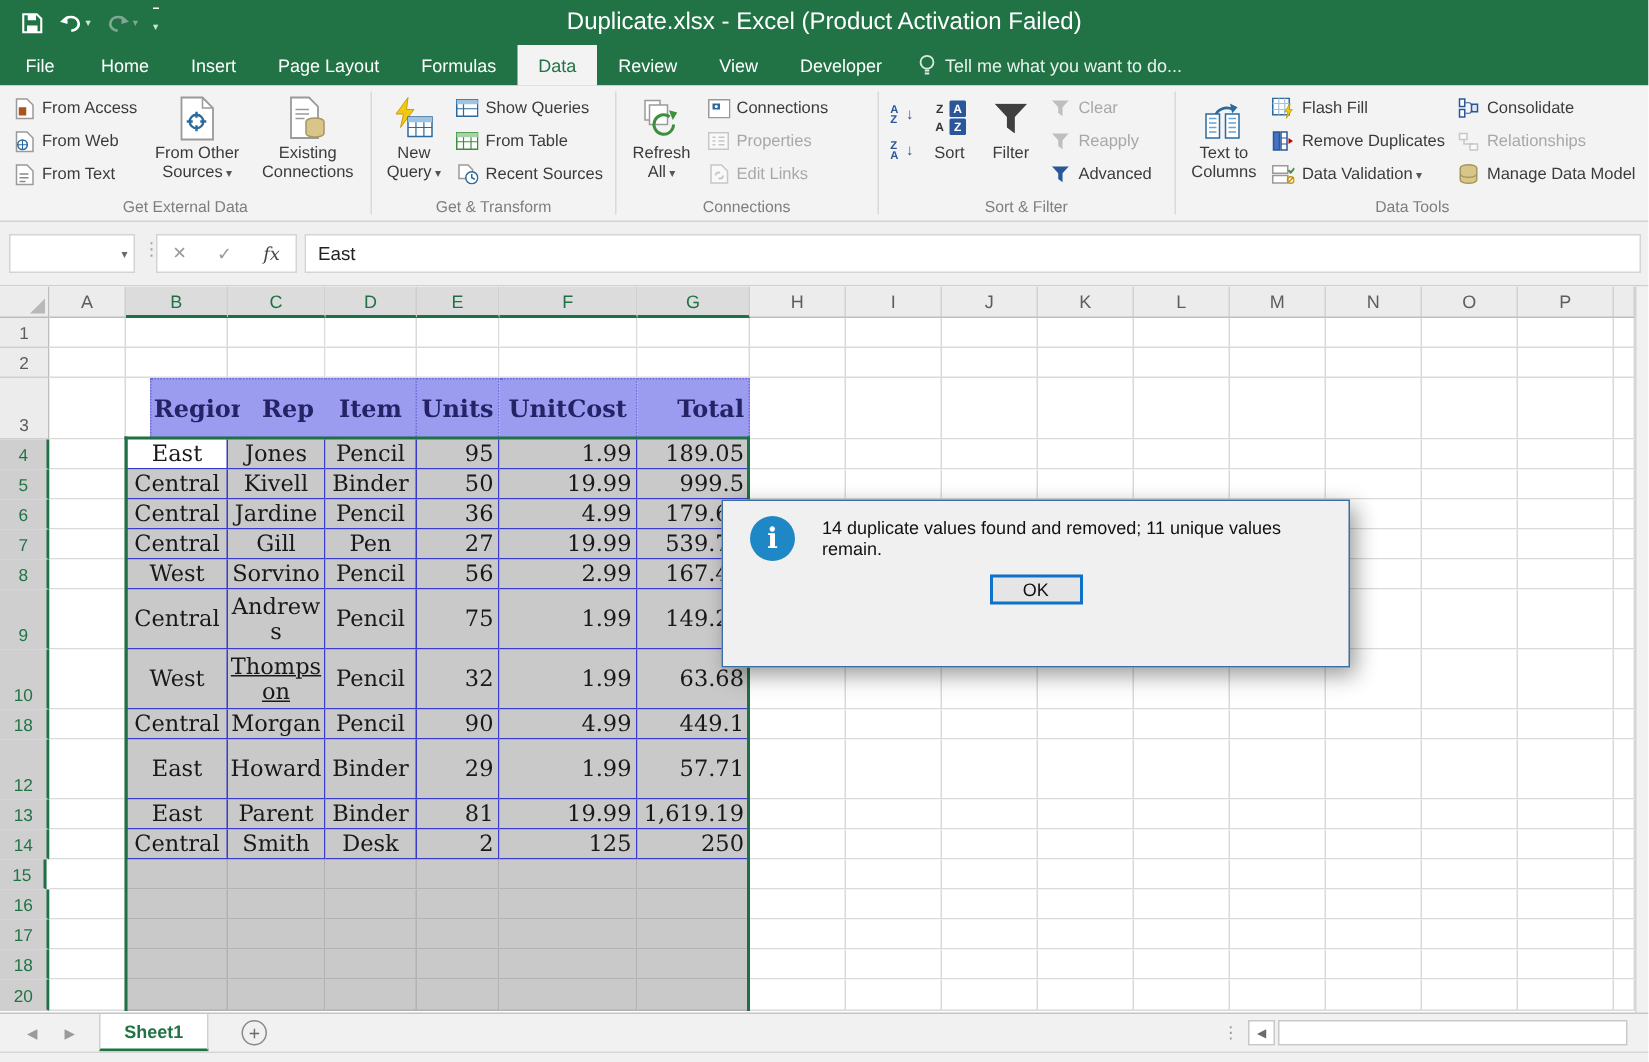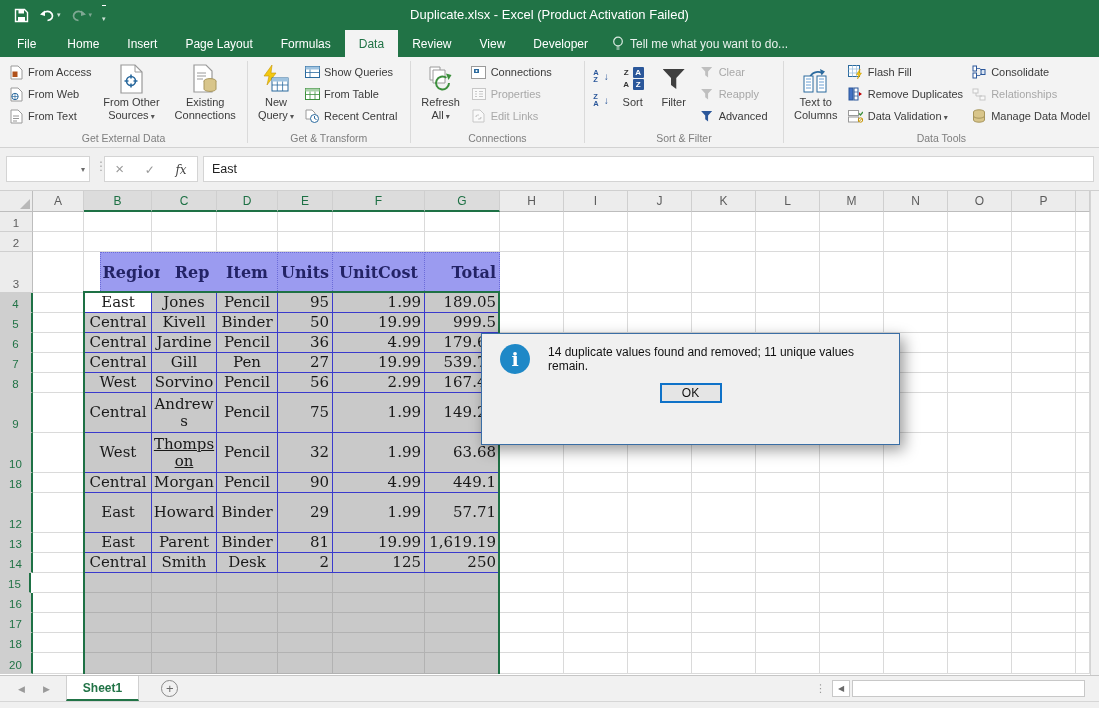--- a/index.html
+++ b/index.html
@@ -6,21 +6,21 @@
   html,body { width:1099px; height:708px; overflow:hidden; font-family:"Liberation Sans",sans-serif; background:#fff; }
   #app { position:relative; width:1099px; height:708px; background:#fff; }
 
   
   .titlebar { position:absolute; left:0; top:0; width:1099px; height:30px; background:#217346; display:flex; align-items:center; }
   .qat { display:flex; align-items:center; gap:10px; margin-left:14px; }
   .qat .qbtn { display:flex; align-items:center; gap:2px; }
   .qat svg { display:block; }
   .qcaret { color:#cfe3d8; font-size:7px; }
   .qcaret.dim { color:#7fa893; }
-  .win-title { position:absolute; left:50%; top:0; transform:translateX(-50%); height:30px; line-height:30px; color:#fff; font-size:13px; white-space:nowrap; }
+  .win-title { position:absolute; left:50%; top:0; transform:translateX(-50%); height:30px; line-height:30px; color:#fff; font-size:16px; white-space:nowrap; }
 
   
   .tabrow { position:absolute; left:0; top:30px; width:1099px; height:27px; background:#217346; display:flex; align-items:stretch; }
   .tab { color:#fff; font-size:12px; padding:0 14px; display:flex; align-items:center; cursor:default; white-space:nowrap; }
   .tab.file { padding:0 17px; }
   .tab.active { background:#f3f3f3; color:#217346; }
   .tellme { display:flex; align-items:center; gap:6px; color:rgba(255,255,255,.9); font-size:12px; padding:0 10px; white-space:nowrap; }
 
   
   .ribbon { position:absolute; left:0; top:57px; width:1099px; height:91px; background:#f3f3f3; border-bottom:1px solid #d2d2d2; display:flex; }
@@ -264,21 +264,21 @@
             <span>From Table</span>
           </div>
           <div class="sbtn">
             <span class="sic">
                 <svg width="14" height="14" viewBox="0 0 14 14">
                   <path d="M1 1h6l3 3v6H1z" fill="#fff" stroke="#9a9a9a"></path>
                   <circle cx="9.5" cy="9.5" r="4" fill="#fff" stroke="#2b6a9e"></circle>
                   <path d="M9.5 7v2.5l2 1" fill="none" stroke="#2b6a9e"></path>
                 </svg>
               </span>
-            <span>Recent Central</span>
+            <span>Recent Sources</span>
           </div>
         </div>
       </div>
       <div class="rg-label">Get &amp; Transform</div>
     </div>
     <div class="rdiv"></div>
 
     <div class="rgroup" style="width:174px">
       <div class="rg-content">
         <div class="bbtn drop" style="width:52px">

